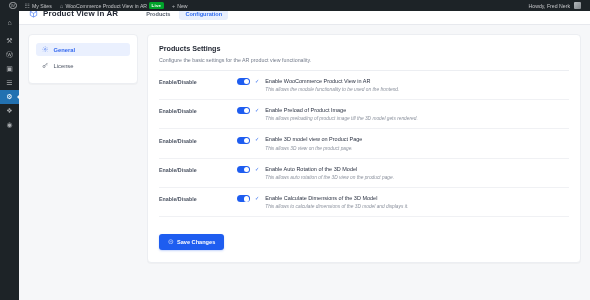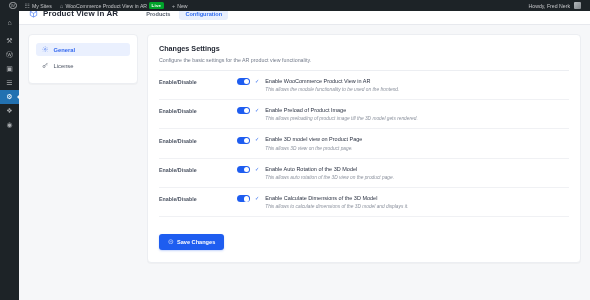--- a/index.html
+++ b/index.html
@@ -274,21 +274,21 @@
       <div class="side-item">
         <svg class="side-ico" viewBox="0 0 24 24" fill="none" stroke="currentColor" stroke-width="2">
           <circle cx="7.5" cy="16.5" r="4"></circle>
           <path d="M10.4 13.6 20.5 3.5M17 7l2.5 2.5M14.5 9.5 17 12"></path>
         </svg>
         <span>License</span>
       </div>
     </div>
 
     <div class="main-card">
-      <div class="main-title">Changes Settings</div>
+      <div class="main-title">Products Settings</div>
       <div class="main-sub">Configure the basic settings for the AR product view functionality.</div>
       <div class="divider"></div>
 
       <div class="setting-row">
         <div class="setting-label">Enable/Disable</div>
         <div class="setting-ctl">
           <div class="toggle"></div>
           <span class="check">✓</span>
           <div class="setting-texts">
             <div class="setting-name">Enable WooCommerce Product View in AR</div>

